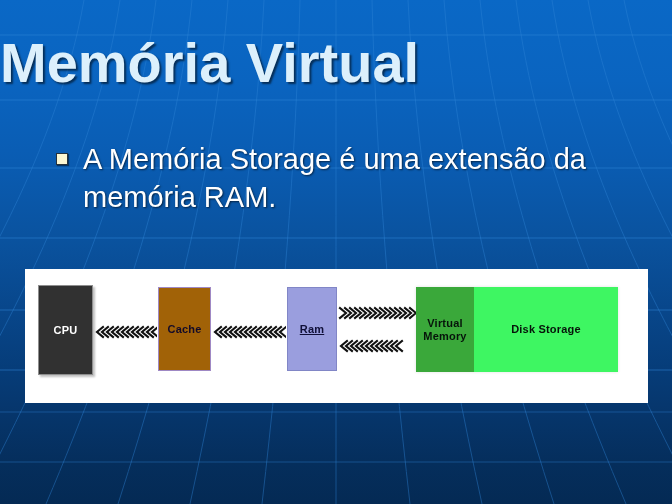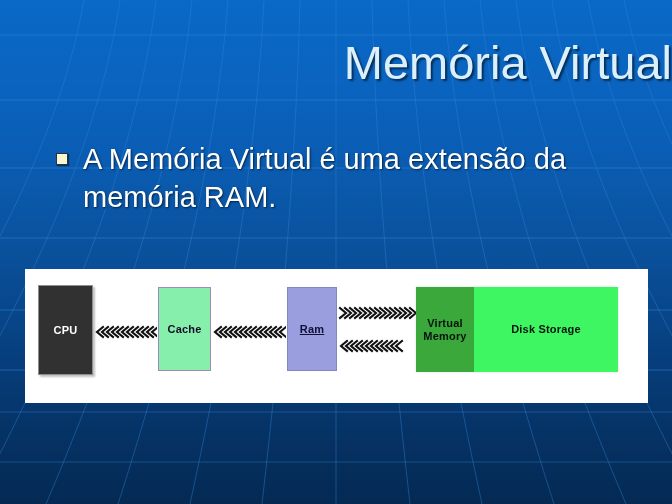--- a/index.html
+++ b/index.html
@@ -36,24 +36,24 @@
     width: 672px;
     height: 504px;
   }
 
   
   .title {
     position: absolute;
     left: 0;
     right: 0;
     top: 34px;
-    text-align: right;
-    font-size: 47px;
+    text-align: left;
+    font-size: 56px;
     line-height: 58px;
-    font-weight: 400;
+    font-weight: 700;
     color: #dcf0fc;
     text-shadow: 2px 2px 2px rgba(0,0,0,0.55);
     letter-spacing: 0px;
     white-space: nowrap;
   }
 
   
   .body-block {
     position: absolute;
     left: 56px;
@@ -110,21 +110,21 @@
 
   .box-cpu {
     left: 13px;  top: 16px;  width: 55px;  height: 90px;
     background: #313131;
     color: #ffffff;
     border: 1px solid #8e8e8e;
     box-shadow: 2px 2px 2px rgba(0,0,0,0.25);
   }
   .box-cache {
     left: 133px; top: 18px;  width: 53px;  height: 84px;
-    background: #86efac;
+    background: #a16207;
     color: #140b28;
     border: 1px solid #9f88c4;
   }
   .box-ram {
     left: 262px; top: 18px;  width: 50px;  height: 84px;
     background: #9a9ede;
     color: #101038;
     border: 1px solid #8186c6;
     text-decoration: underline;
   }
@@ -197,21 +197,21 @@
         <path d="M588 0 C 616 160, 714 330, 842 504"></path>
         <path d="M624 0 C 656 160, 768 330, 914 504"></path>
       </g>
     </svg>
   </div>
 
   <div class="title">Memória Virtual</div>
 
   <div class="body-block">
     <span class="bullet-square"></span>
-    <div class="body-text">A Memória Virtual é uma extensão da memória RAM.</div>
+    <div class="body-text">A Memória Storage é uma extensão da memória RAM.</div>
   </div>
 
   <div class="diagram-panel">
     <div class="diagram-inner">
 
       <div class="dbox box-cpu">CPU</div>
 
       <span class="chain chain-cpu-cache">
         <svg viewBox="0 0 63 14" width="63" height="14" xmlns="http://www.w3.org/2000/svg" aria-hidden="true">
           <g stroke="#111111" stroke-width="2.1" fill="none" stroke-linecap="square">

